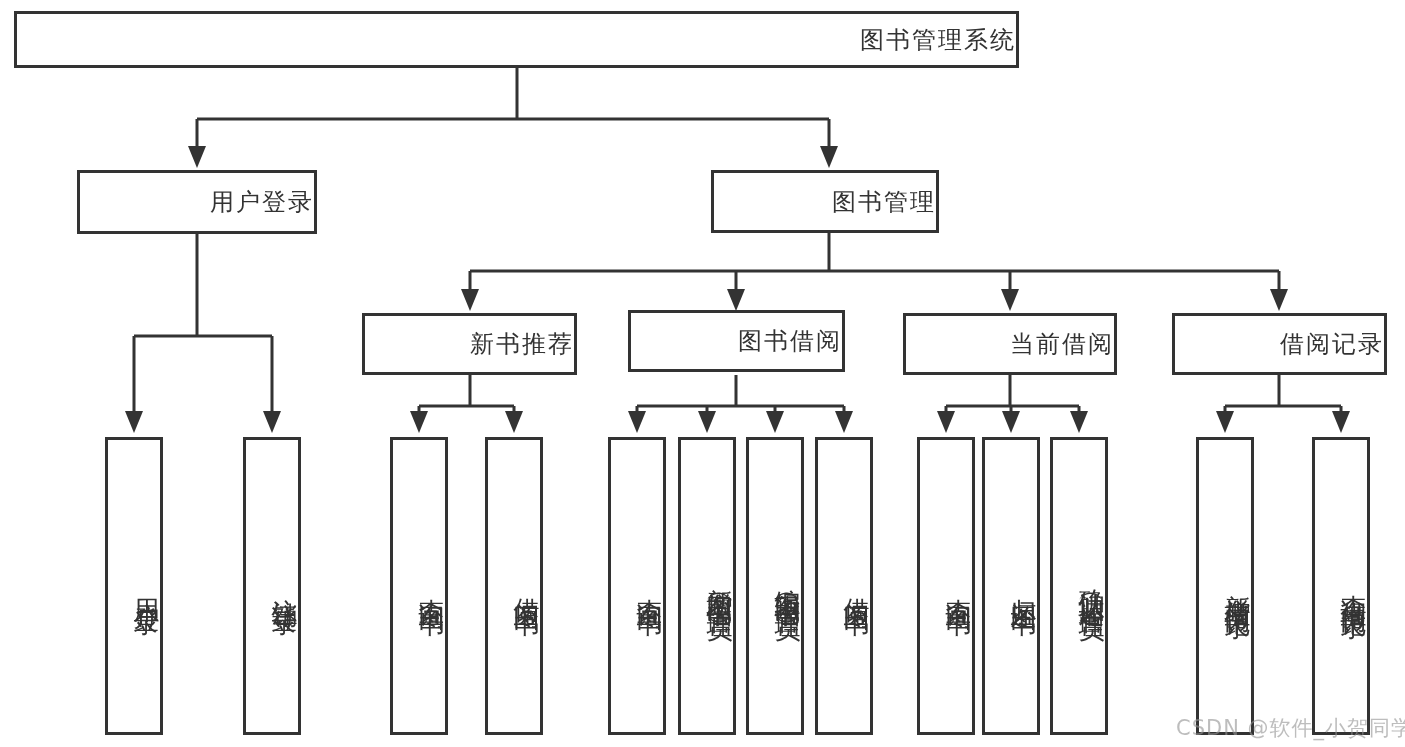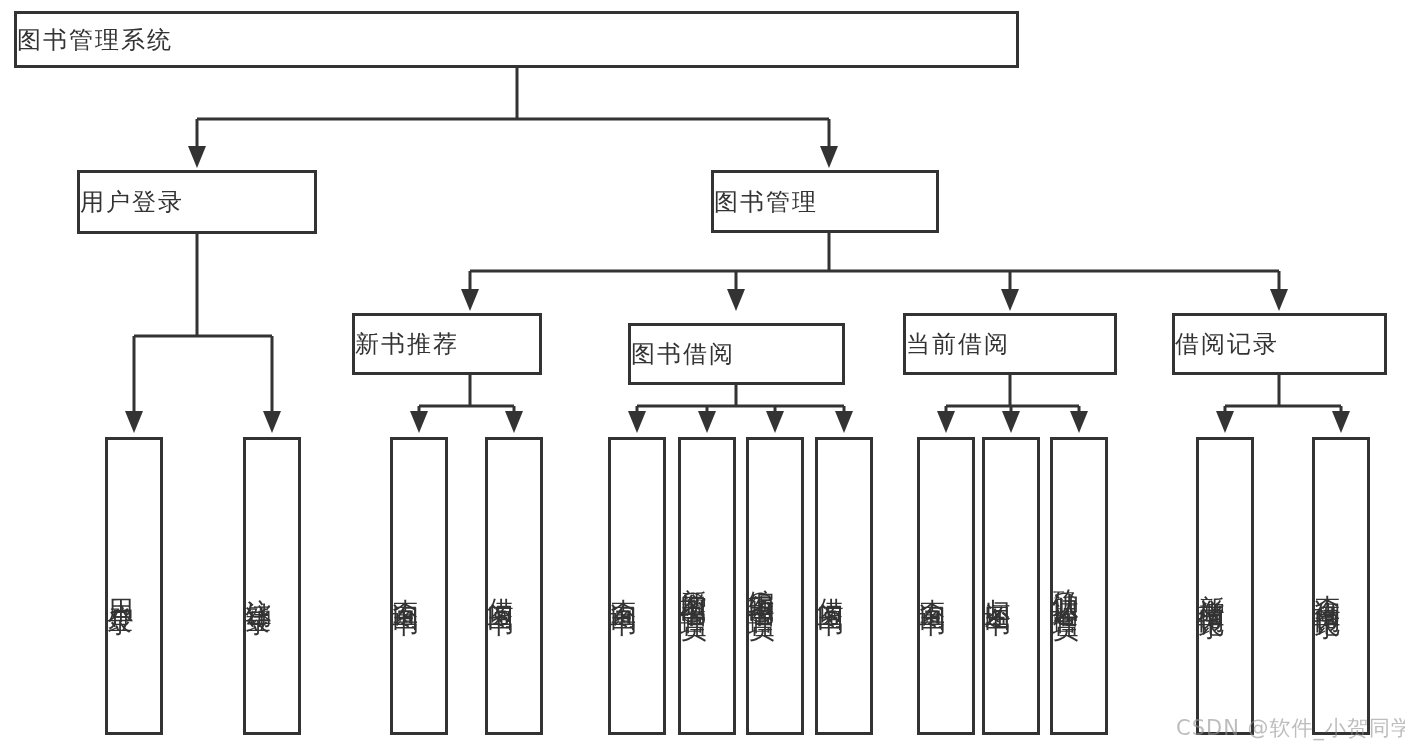--- a/index.html
+++ b/index.html
@@ -11,21 +11,21 @@
     overflow:hidden;
   }
   #wires{position:absolute;left:0;top:0;z-index:1;}
   .box{
     position:absolute;
     box-sizing:border-box;
     border:3px solid #333333;
     background:#ffffff;
     display:flex;
     align-items:center;
-    justify-content:flex-start;
+    justify-content:flex-end;
     z-index:2;
     color:#333333;
   }
   .box.h span{
     font-size:24px;
     letter-spacing:2px;
     white-space:nowrap;
     color:#333333;
   }
   .box.v span{
@@ -96,24 +96,24 @@
     <span>图书管理系统</span>
   </div>
 
   <div class="box h" style="left:77px;top:170px;width:240px;height:64px">
     <span>用户登录</span>
   </div>
   <div class="box h" style="left:711px;top:170px;width:228px;height:63px">
     <span>图书管理</span>
   </div>
 
-  <div class="box h" style="left:352px;top:313px;width:190px;height:62px">
+  <div class="box h" style="left:362px;top:313px;width:215px;height:62px">
     <span>新书推荐</span>
   </div>
-  <div class="box h" style="left:628px;top:323px;width:217px;height:62px">
+  <div class="box h" style="left:628px;top:310px;width:217px;height:62px">
     <span>图书借阅</span>
   </div>
   <div class="box h" style="left:1172px;top:313px;width:215px;height:62px">
     <span>借阅记录</span>
   </div>
   <div class="box h" style="left:903px;top:313px;width:214px;height:62px">
     <span>当前借阅</span>
   </div>
 
   <div class="box v" style="left:105px;top:437px;width:58px;height:298px">

